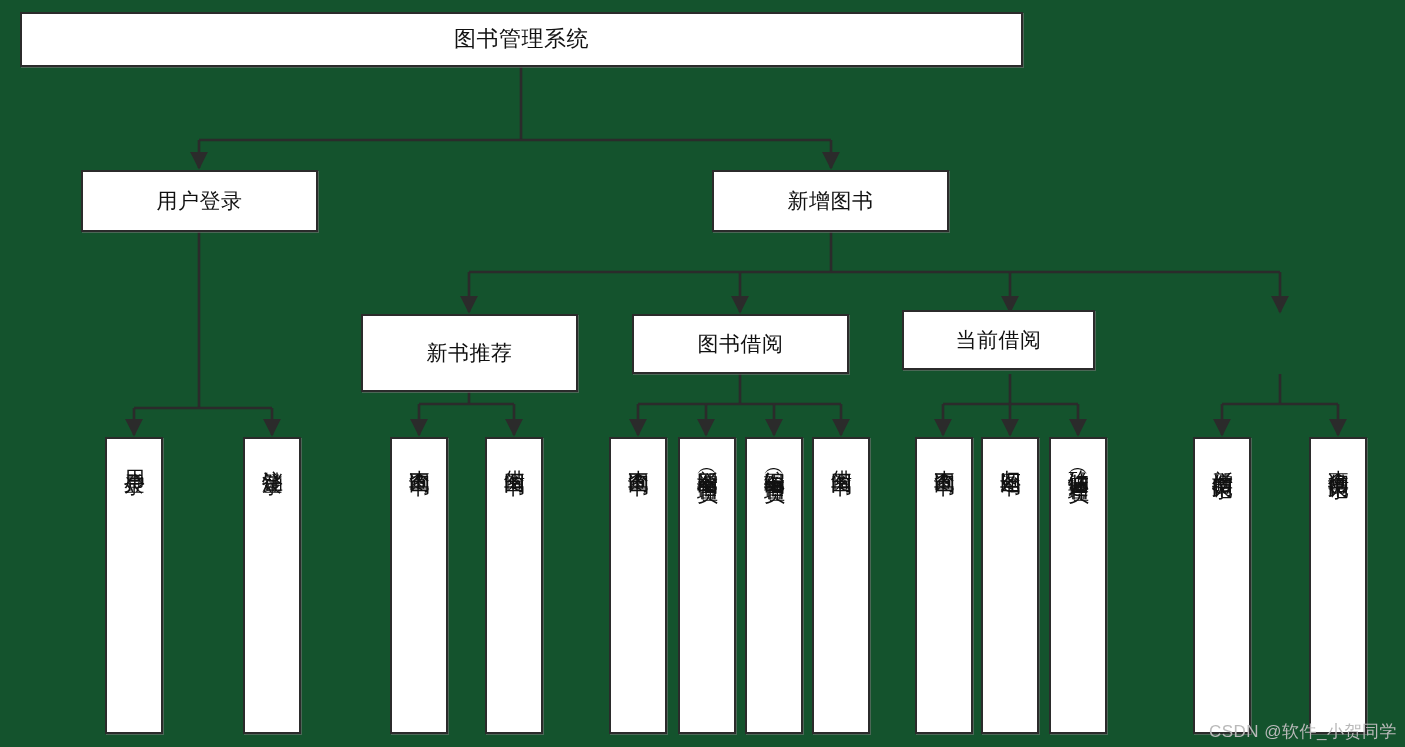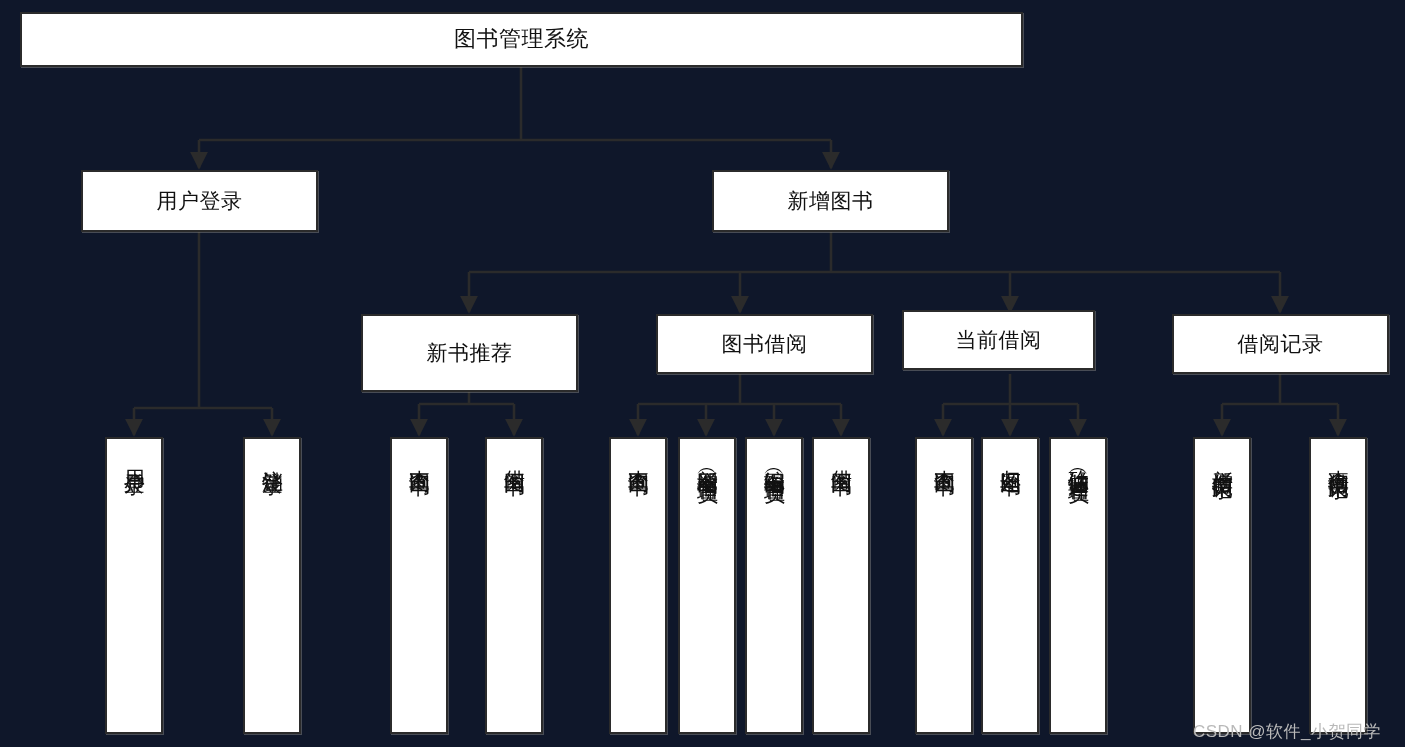--- a/index.html
+++ b/index.html
@@ -7,21 +7,21 @@
     padding: 0;
     background: #ffffff;
   }
   body {
     font-family: "Liberation Sans", "DejaVu Sans", sans-serif;
   }
   #diagram-root {
     position: relative;
     width: 1405px;
     height: 747px;
-    background: #0f172a;
+    background: #14532d;
     overflow: hidden;
   }
   #edge-layer {
     position: absolute;
     left: 0;
     top: 0;
     width: 1405px;
     height: 747px;
   }
   .node {
@@ -56,21 +56,21 @@
   .node.v .node-label {
     writing-mode: vertical-rl;
     text-orientation: upright;
     font-size: 21px;
     line-height: 1.18;
     letter-spacing: 2px;
     white-space: nowrap;
   }
   #watermark {
     position: absolute;
-    right: 24px;
+    right: 8px;
     bottom: 4px;
     font-size: 17px;
     color: #b9b9b9;
     letter-spacing: 0.5px;
     user-select: none;
     white-space: nowrap;
   }
 </style>
 </head>
 <body>
@@ -135,29 +135,26 @@
   <div class="node h" style="left:81px; top:170px; width:237px; height:62px;">
     <span class="node-label">用户登录</span>
   </div>
   <div class="node h" style="left:712px; top:170px; width:237px; height:62px;">
     <span class="node-label">新增图书</span>
   </div>
 
   <div class="node h" style="left:361px; top:314px; width:217px; height:78px;">
     <span class="node-label">新书推荐</span>
   </div>
-  <div class="node h" style="left:632px; top:314px; width:217px; height:60px;margin-left:24px;">
+  <div class="node h" style="left:632px; top:314px; width:217px; height:60px;">
     <span class="node-label">图书借阅</span>
   </div>
   <div class="node h" style="left:902px; top:310px; width:193px; height:60px;">
     <span class="node-label">当前借阅</span>
   </div>
-  <div class="node h" style="left:1172px; top:314px; width:217px; height:60px;">
-    <span class="node-label">借阅记录</span>
-  </div>
 
   <div class="node v" style="left:105px; top:437px; width:58px; height:297px;">
     <span class="node-label">用户登录</span>
   </div>
   <div class="node v" style="left:243px; top:437px; width:58px; height:297px;">
     <span class="node-label">注销登录</span>
   </div>
 
   <div class="node v" style="left:390px; top:437px; width:58px; height:297px;">
     <span class="node-label">查询图书</span>

